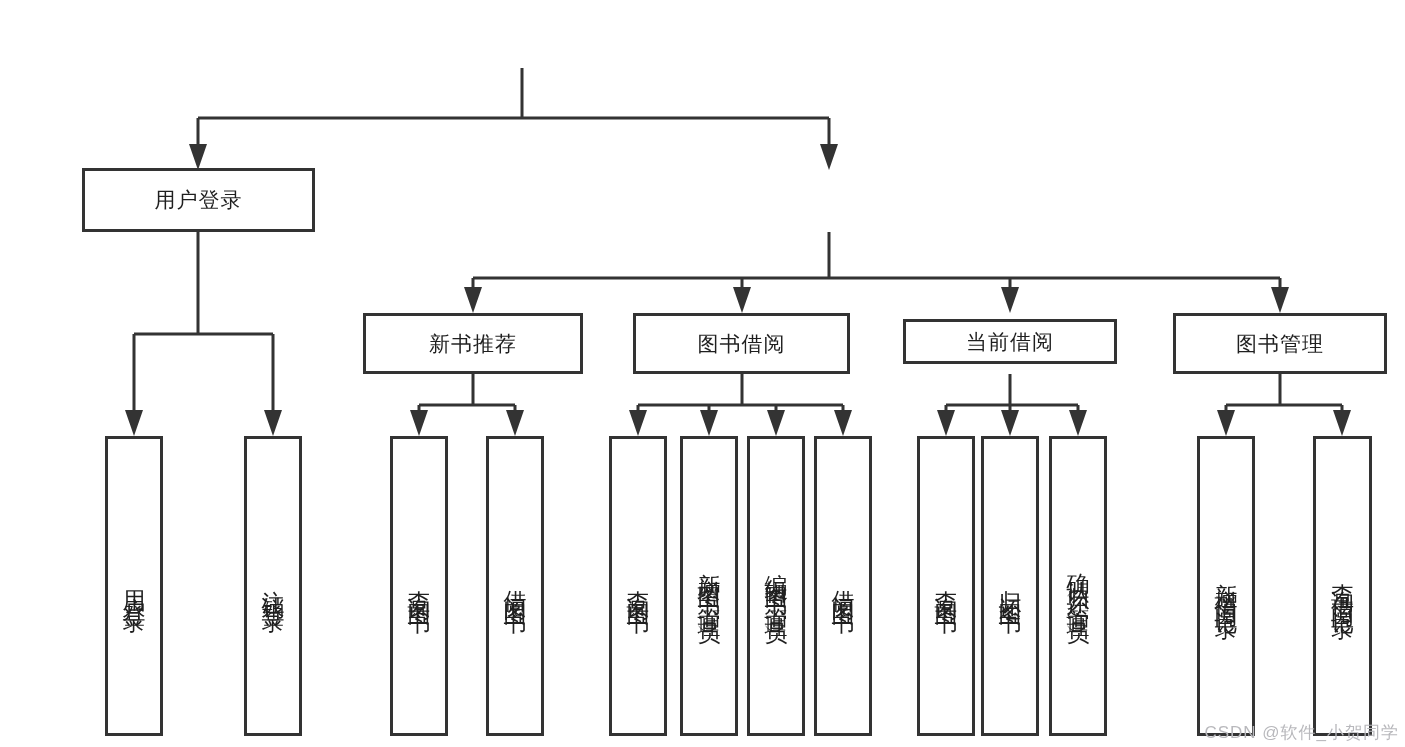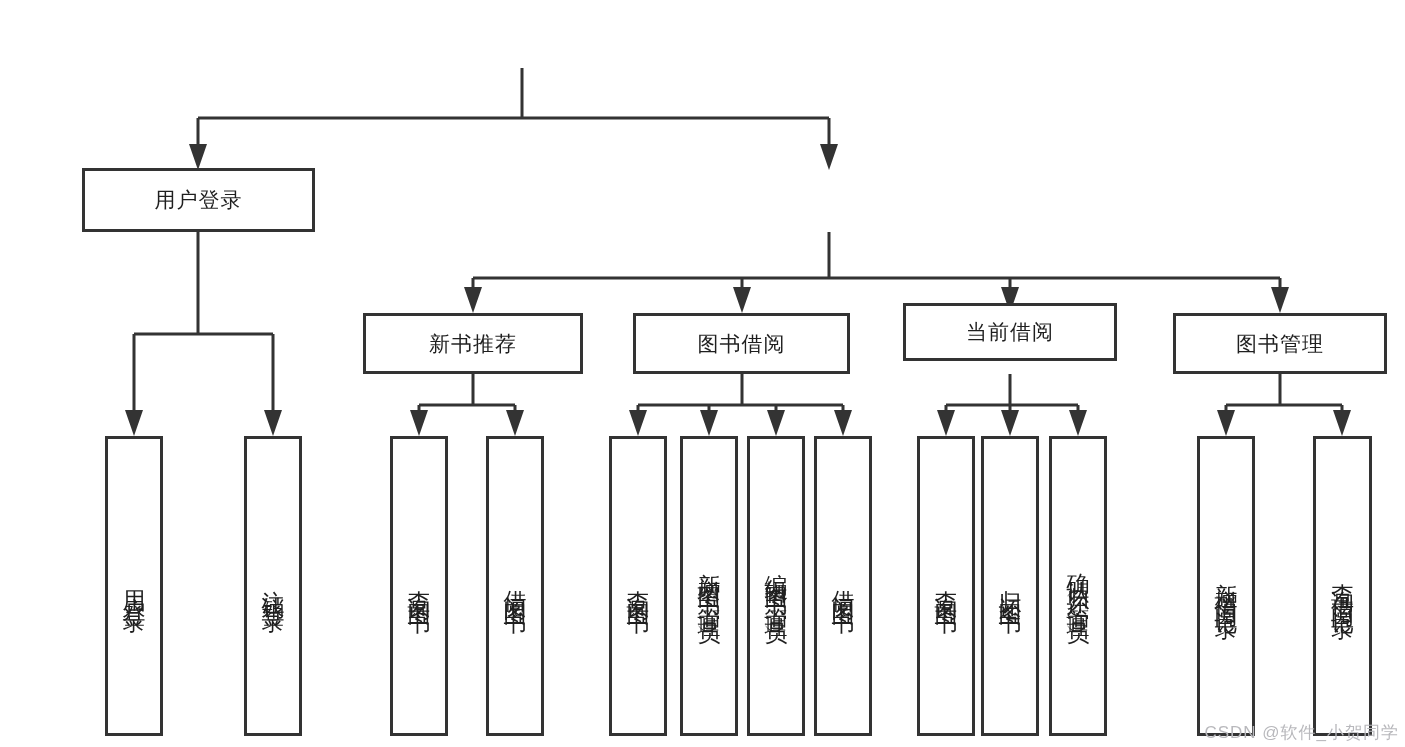--- a/index.html
+++ b/index.html
@@ -73,21 +73,21 @@
   <div class="hbox" style="left:82px;top:168px;width:233px;height:64px">
     <span class="hlabel">用户登录</span>
   </div>
 
   <div class="hbox" style="left:363px;top:313px;width:220px;height:61px">
     <span class="hlabel">新书推荐</span>
   </div>
   <div class="hbox" style="left:633px;top:313px;width:217px;height:61px">
     <span class="hlabel">图书借阅</span>
   </div>
-  <div class="hbox" style="left:903px;top:303px;width:214px;height:58px">
+  <div class="hbox" style="left:903px;top:319px;width:214px;height:45px">
     <span class="hlabel">当前借阅</span>
   </div>
   <div class="hbox" style="left:1173px;top:313px;width:214px;height:61px">
     <span class="hlabel">图书管理</span>
   </div>
 
   <div class="vbox" style="left:105px">
     <span class="vtext">用户登录</span>
   </div>
   <div class="vbox" style="left:244px">

